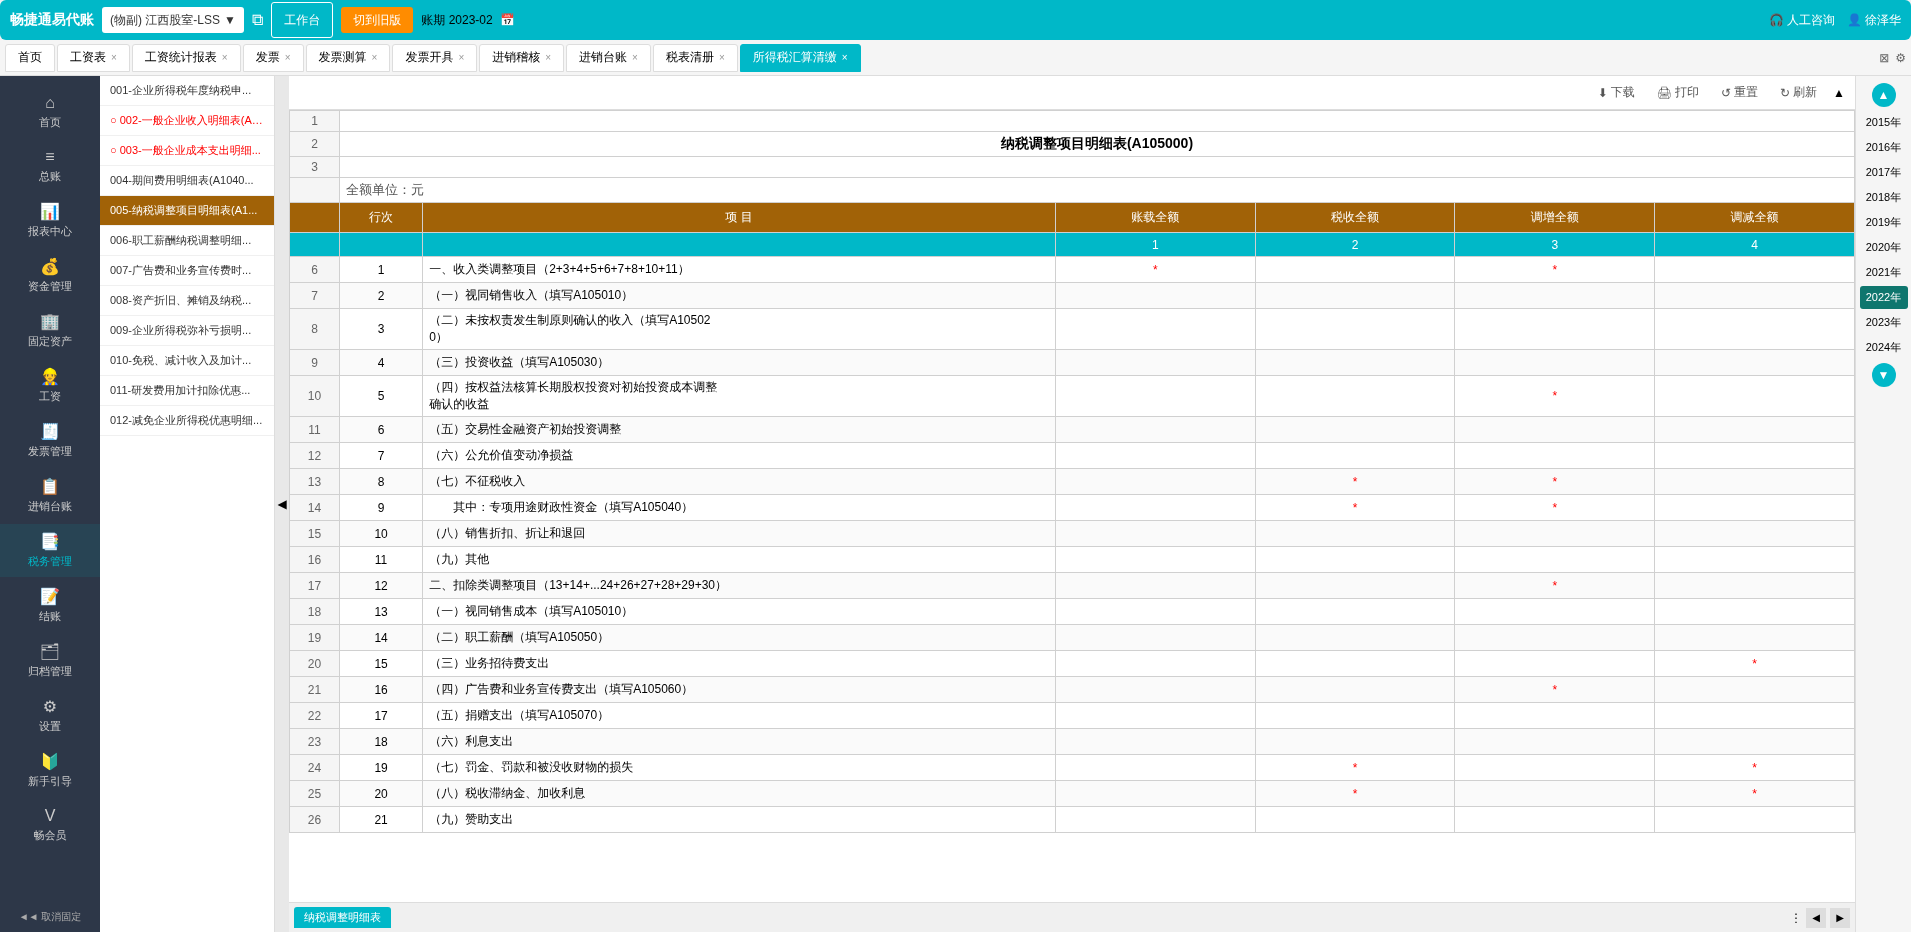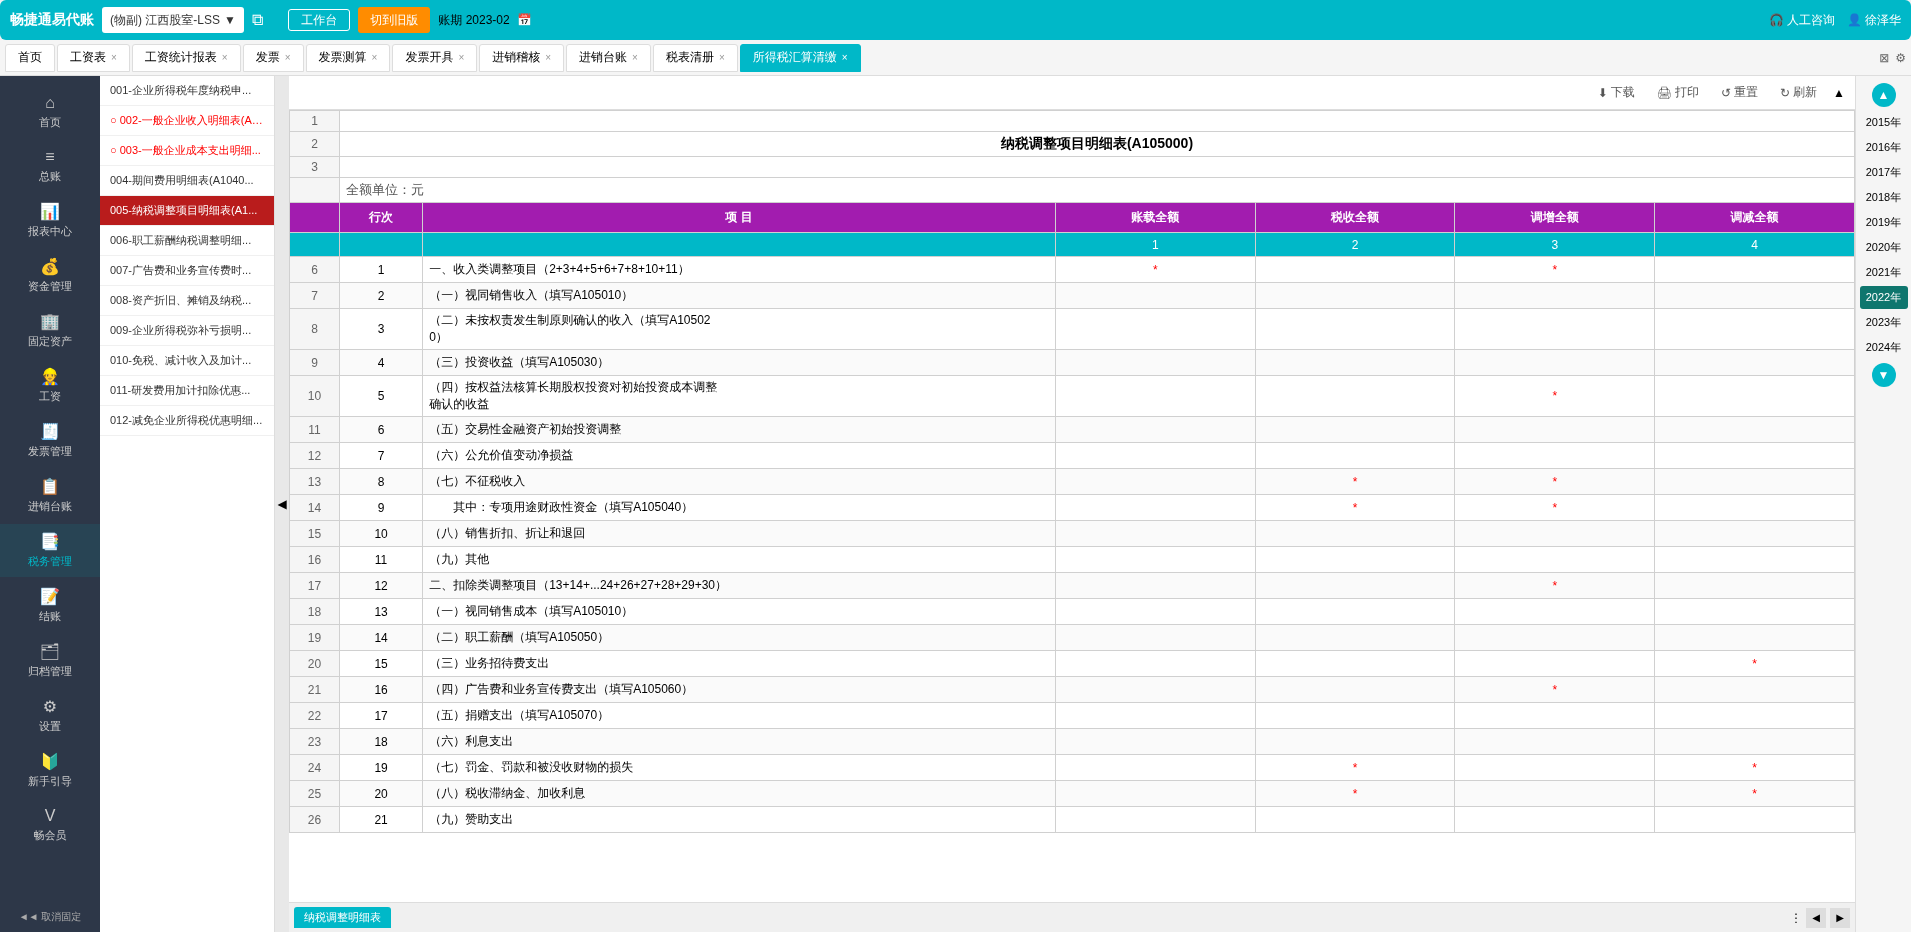--- a/index.html
+++ b/index.html
@@ -2,21 +2,21 @@
 <html><head>
   <meta charset="utf-8">
   <style>
     * { box-sizing: border-box; margin: 0; padding: 0; }
     body { font-family: 'Microsoft YaHei', Arial, sans-serif; font-size: 12px; background: #f0f2f5; display: flex; flex-direction: column; height: 932px; overflow: hidden; }
 
     
     .top-bar { background: #00b8c8; height: 40px; display: flex; align-items: center; padding: 0 10px; gap: 8px; flex-shrink: 0; border-radius: 6px; }
     .logo { color: white; font-size: 14px; font-weight: bold; white-space: nowrap; }
     .company-select { background: white; border: none; border-radius: 3px; padding: 2px 8px; font-size: 12px; color: #333; height: 26px; display: flex; align-items: center; gap: 4px; cursor: pointer; }
-    .top-btn-teal { background: #00b8c8; border: 1px solid white; color: white; border-radius: 3px; padding: 2px 12px; font-size: 12px; cursor: pointer; height: 22px; margin-left: 17px; }
+    .top-btn-teal { background: #00b8c8; border: 1px solid white; color: white; border-radius: 3px; padding: 2px 12px; font-size: 12px; cursor: pointer; height: 36px; }
     .top-btn-orange { background: #ff8c00; border: none; color: white; border-radius: 3px; padding: 2px 12px; font-size: 12px; cursor: pointer; height: 26px; }
     .period-label { color: #000000; font-size: 12px; }
     .top-right { margin-left: auto; display: flex; align-items: center; gap: 12px; color: white; font-size: 12px; }
 
     
     .nav-tabs { background: #f5f5f5; height: 36px; display: flex; align-items: center; border-bottom: 1px solid #ddd; flex-shrink: 0; padding: 0 5px; gap: 2px; overflow: hidden; }
     .nav-tab { padding: 4px 12px; font-size: 12px; cursor: pointer; border: 1px solid #ddd; border-radius: 3px 3px 0 0; background: white; height: 28px; display: flex; align-items: center; gap: 3px; white-space: nowrap; }
     .nav-tab.active { background: #00b8c8; color: white; border-color: #00b8c8; }
     .nav-tab .close-x { font-size: 10px; color: #999; margin-left: 2px; }
     .nav-tab.active .close-x { color: white; }
@@ -28,21 +28,21 @@
     
     .sidebar { width: 100px; background: #2d3748; display: flex; flex-direction: column; align-items: center; padding-top: 10px; gap: 2px; flex-shrink: 0; }
     .sidebar-item { width: 100%; display: flex; flex-direction: column; align-items: center; padding: 8px 4px; cursor: pointer; color: #ccc; font-size: 11px; gap: 3px; }
     .sidebar-item.active { color: #00b8c8; background: rgba(0,184,200,0.1); }
     .sidebar-icon { font-size: 16px; }
     .sidebar-bottom { margin-top: auto; width: 100%; padding: 8px; }
 
     
     .left-panel { width: 175px; background: white; border-right: 1px solid #ddd; display: flex; flex-direction: column; flex-shrink: 0; overflow: hidden; }
     .left-panel-item { padding: 7px 10px; font-size: 11px; cursor: pointer; border-bottom: 1px solid #f0f0f0; color: #333; white-space: nowrap; overflow: hidden; text-overflow: ellipsis; }
-    .left-panel-item.active { background: #b91c1c; color: white; }
+    .left-panel-item.active { background: #a16207; color: white; }
     .left-panel-item.error { color: #f00; }
     .left-panel-collapse { width: 14px; background: #e8e8e8; cursor: pointer; display: flex; align-items: center; justify-content: center; flex-shrink: 0; }
 
     
     .content-area { flex: 1; display: flex; flex-direction: column; overflow: hidden; }
 
     
     .warning-bar { background: #fff7e6; border-bottom: 1px solid #ffd591; padding: 6px 12px; font-size: 11px; color: #e07000; flex-shrink: 0; line-height: 1.4; }
 
     
@@ -51,21 +51,21 @@
 
     
     .table-container { flex: 1; overflow: auto; background: white; position: relative; }
     .spreadsheet { border-collapse: collapse; width: max-content; min-width: 100%; font-size: 12px; }
     .spreadsheet th, .spreadsheet td { border: 1px solid #d0d0d0; padding: 3px 6px; white-space: nowrap; }
     .row-num-col { width: 30px; text-align: center; background: #f5f5f5; color: #666; }
     .data-row td { height: 26px; }
     .data-row td:first-child { background: #f5f5f5; }
     .data-row:nth-child(even) { background: #fafafa; }
     .cell-num { text-align: center; }
-    .header-row-1 th { text-align: center; background: #a21caf; color: white; font-weight: bold; height: 30px; }
+    .header-row-1 th { text-align: center; background: #a16207; color: white; font-weight: normal; height: 30px; }
     .header-row-2 th { text-align: center; background: #00b8c8; color: white; font-weight: normal; height: 24px; }
 
     
     .year-panel { width: 56px; background: #f5f5f5; border-left: 1px solid #ddd; display: flex; flex-direction: column; align-items: center; padding: 4px 0; flex-shrink: 0; }
     .year-btn { width: 48px; padding: 4px 2px; text-align: center; font-size: 11px; cursor: pointer; border-radius: 3px; margin: 1px; }
     .year-btn.active { background: #0f766e; color: white; }
     .year-nav { width: 24px; height: 24px; background: #00b8c8; color: white; border-radius: 50%; display: flex; align-items: center; justify-content: center; cursor: pointer; margin: 3px; font-size: 12px; }
 
     
     .bottom-tabs { height: 30px; background: #f0f0f0; border-top: 1px solid #ddd; display: flex; align-items: center; padding: 0 5px; gap: 5px; flex-shrink: 0; }

